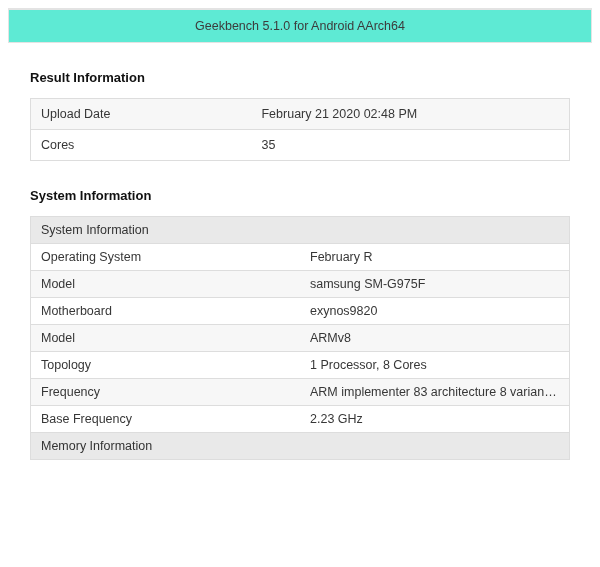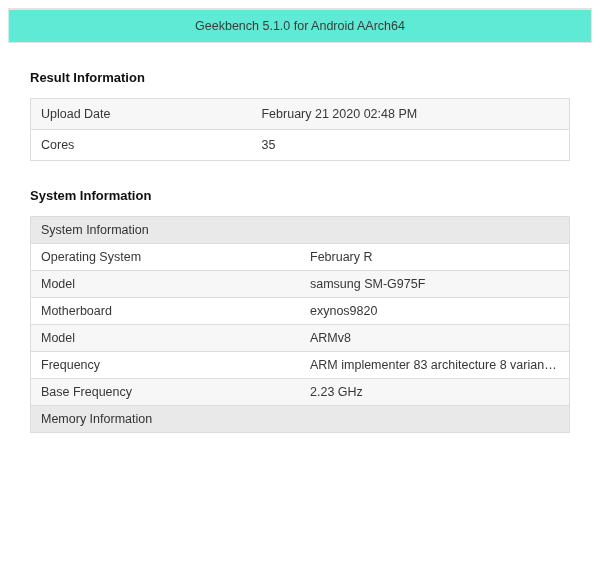--- a/index.html
+++ b/index.html
@@ -132,20 +132,24 @@
           <tr>
             <td class="label-col">Motherboard</td>
             <td>exynos9820</td>
           </tr>
 
           <tr>
             <td class="label-col">Model</td>
             <td>ARMv8</td>
           </tr>
           <tr>
+            <td class="label-col">Topology</td>
+            <td>1 Processor, 8 Cores</td>
+          </tr>
+          <tr>
             <td class="label-col">Frequency</td>
             <td>ARM implementer 83 architecture 8 variant 1 part 3 revision 0</td>
           </tr>
           <tr>
             <td class="label-col">Base Frequency</td>
             <td>2.23 GHz</td>
           </tr>
 
           <tr>
             <th class="section-header-cell" colspan="2">Memory Information</th>

